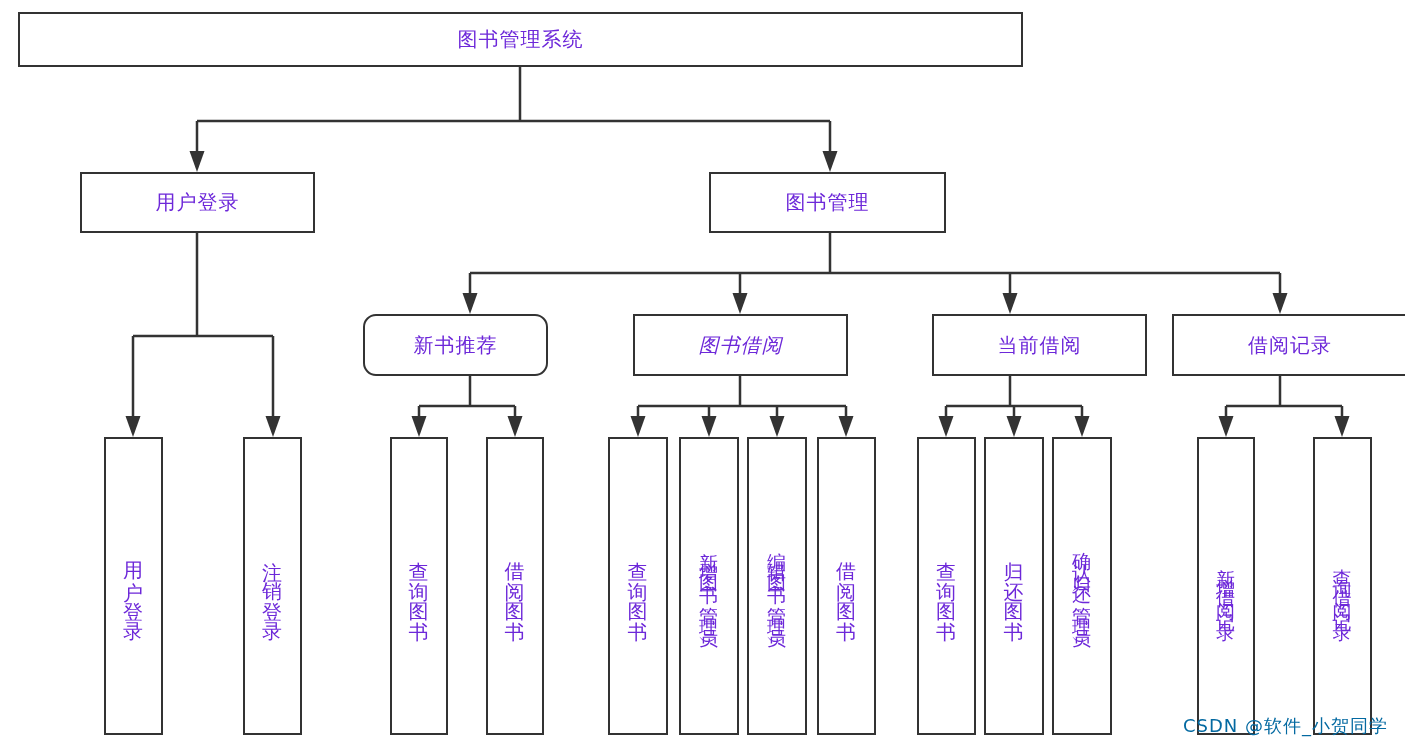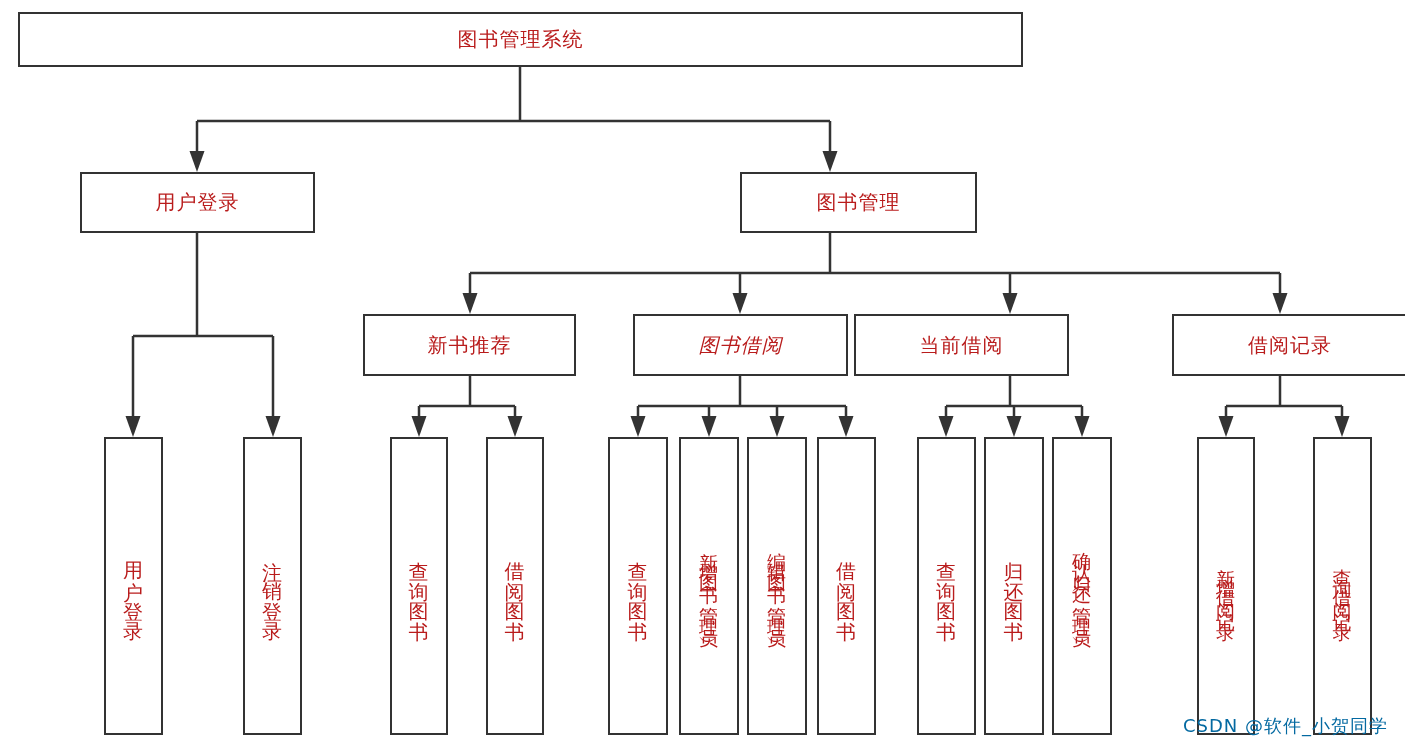--- a/index.html
+++ b/index.html
@@ -23,21 +23,21 @@
     top: 0;
     width: 1405px;
     height: 747px;
     pointer-events: none;
   }
   .node {
     position: absolute;
     box-sizing: border-box;
     background: #ffffff;
     border: 2.5px solid #333333;
-    color: #b91c1c;
+    color: #6d28d9;
     display: flex;
     align-items: center;
     justify-content: center;
   }
   .node-h {
     font-size: 20px;
     letter-spacing: 1px;
   }
   .node-v {
     top: 437px;
@@ -96,25 +96,25 @@
       <polygon points="1006.5,416 1021.5,416 1014,437"></polygon>
       <polygon points="1074.5,416 1089.5,416 1082,437"></polygon>
       <polygon points="1218.5,416 1233.5,416 1226,437"></polygon>
       <polygon points="1334.5,416 1349.5,416 1342,437"></polygon>
     </g>
   </svg>
 
   <div class="node node-h" style="left:18px; top:12px; width:1005px; height:55px;">图书管理系统</div>
 
   <div class="node node-h" style="left:80px; top:172px; width:235px; height:61px;">用户登录</div>
-  <div class="node node-h" style="left:740px; top:172px; width:237px; height:61px;">图书管理</div>
+  <div class="node node-h" style="left:709px; top:172px; width:237px; height:61px;">图书管理</div>
 
-  <div class="node node-h" style="left:363px; top:314px; width:213px; height:62px;">新书推荐</div>
+  <div class="node node-h" style="left:363px; top:314px; width:185px; height:62px;border-radius:13px;">新书推荐</div>
   <div class="node node-h" style="left:633px; top:314px; width:215px; height:62px;font-style:italic;">图书借阅</div>
-  <div class="node node-h" style="left:854px; top:314px; width:215px; height:62px;">当前借阅</div>
+  <div class="node node-h" style="left:932px; top:314px; width:215px; height:62px;">当前借阅</div>
   <div class="node node-h" style="left:1172px; top:314px; width:236px; height:62px;">借阅记录</div>
 
   <div class="node node-v spread" style="left:104px; width:59px;">用户登录</div>
   <div class="node node-v spread" style="left:243px; width:59px;">注销登录</div>
 
   <div class="node node-v spread" style="left:390px; width:58px;">查询图书</div>
   <div class="node node-v spread" style="left:486px; width:58px;">借阅图书</div>
 
   <div class="node node-v spread" style="left:608px; width:60px;">查询图书</div>
   <div class="node node-v" style="left:679px; width:60px;">新增图书（管理员）</div>

